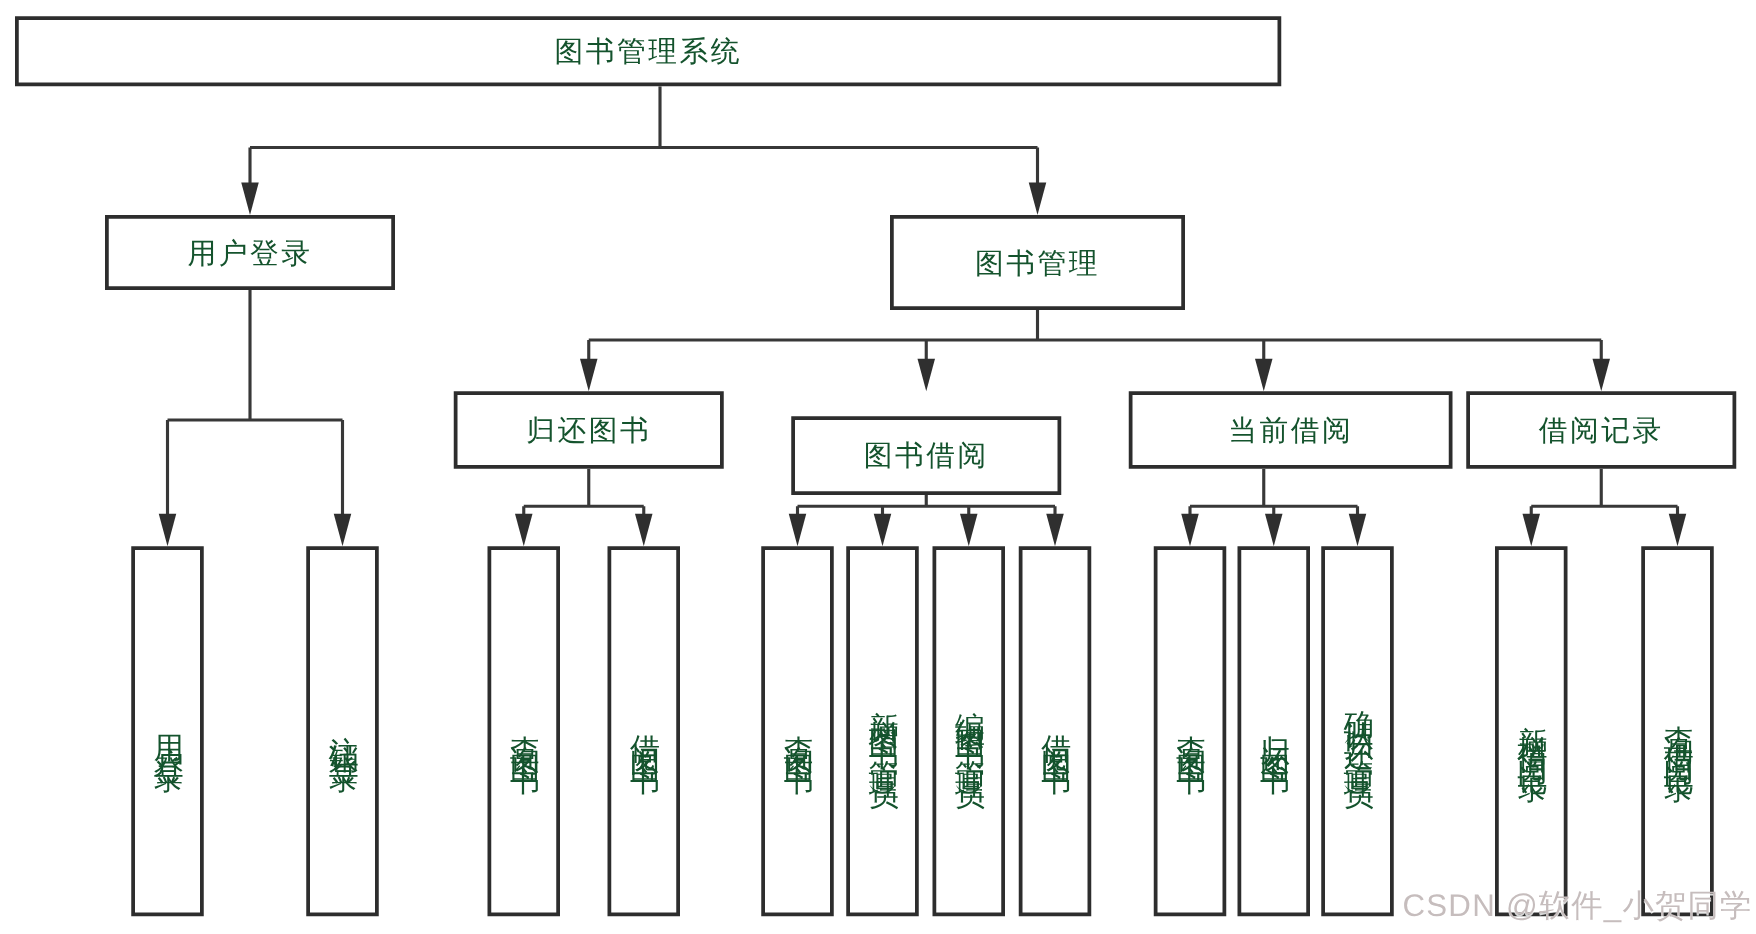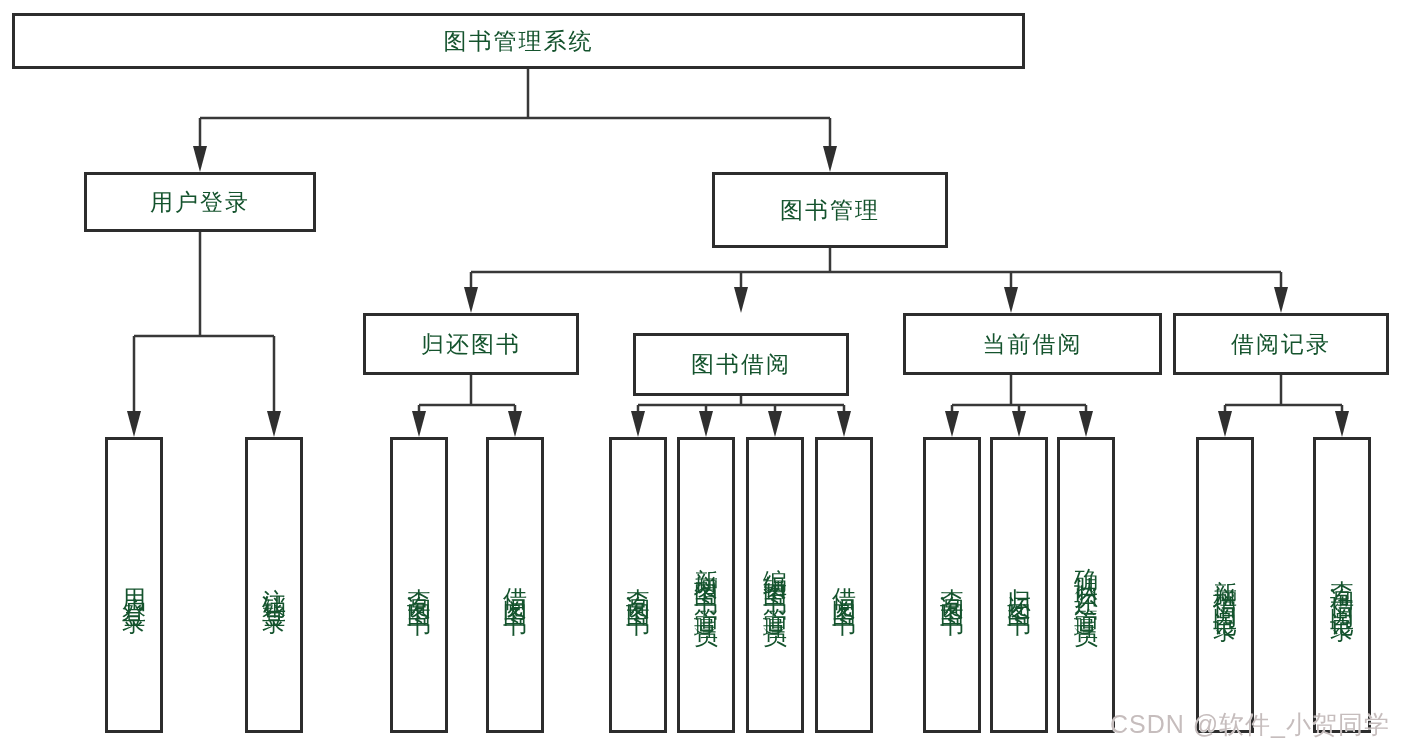--- a/index.html
+++ b/index.html
@@ -13,21 +13,21 @@
     border:3px solid #2d2d2d;color:#14532d;
     display:flex;align-items:center;justify-content:center;
     text-align:center;
   }
   .h-node{font-size:23px;letter-spacing:2px;white-space:nowrap;}
   .v-node{
     writing-mode:vertical-rl;text-orientation:mixed;
     font-size:24px;letter-spacing:8px;line-height:1;
   }
   .watermark{
-    position:absolute;right:15px;bottom:6px;
+    position:absolute;right:3px;bottom:6px;
     font-size:25px;letter-spacing:1px;color:#c6bdbd;
     text-shadow:0 1px 0 rgba(255,255,255,0.8);
     white-space:nowrap;z-index:5;
   }
 </style>
 </head>
 <body>
 
 <div class="canvas">
 

